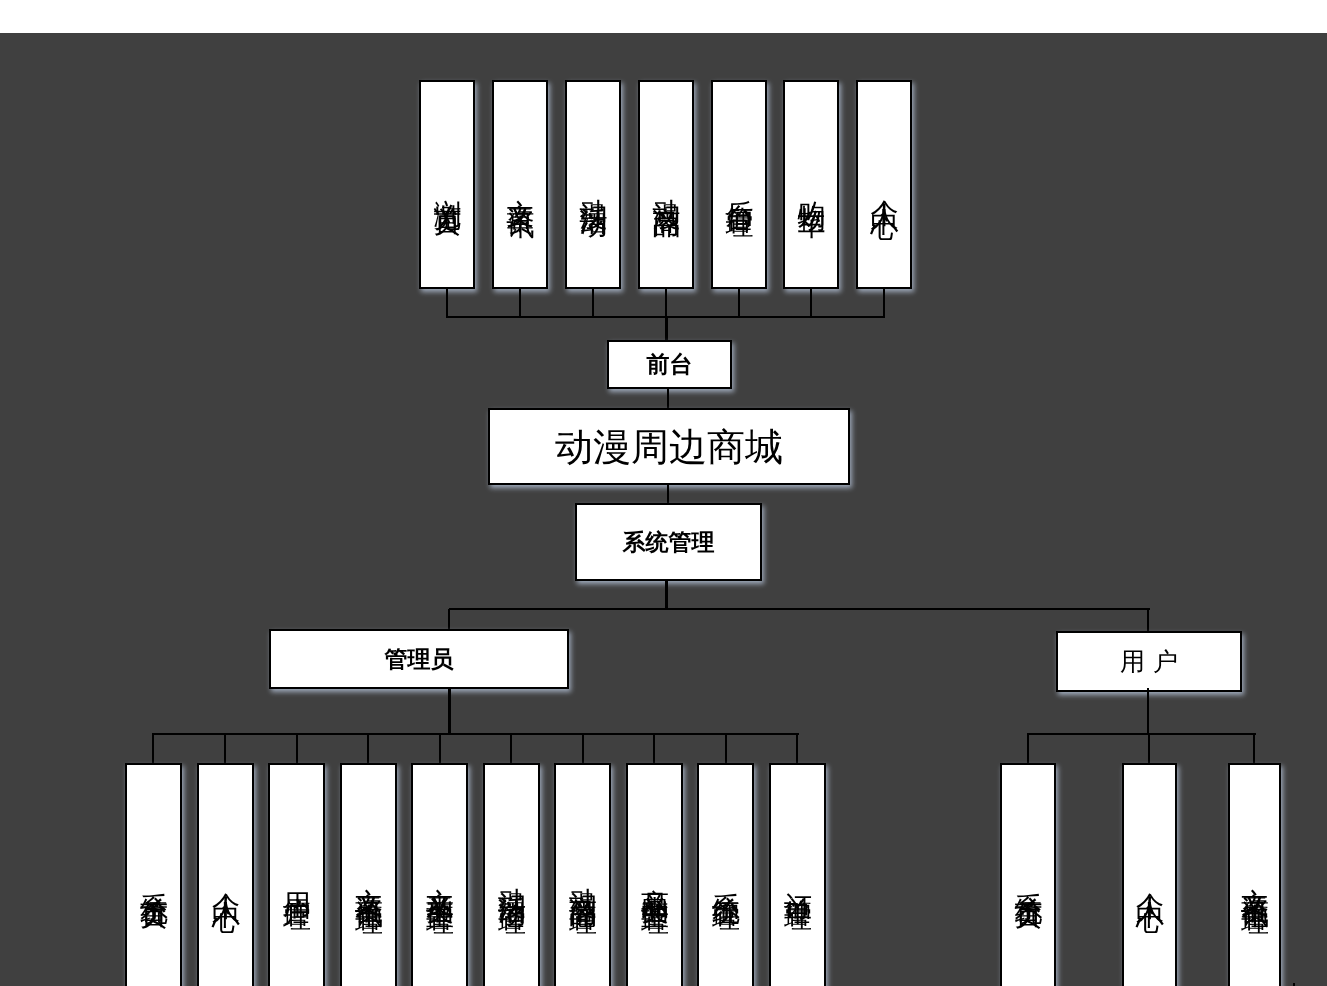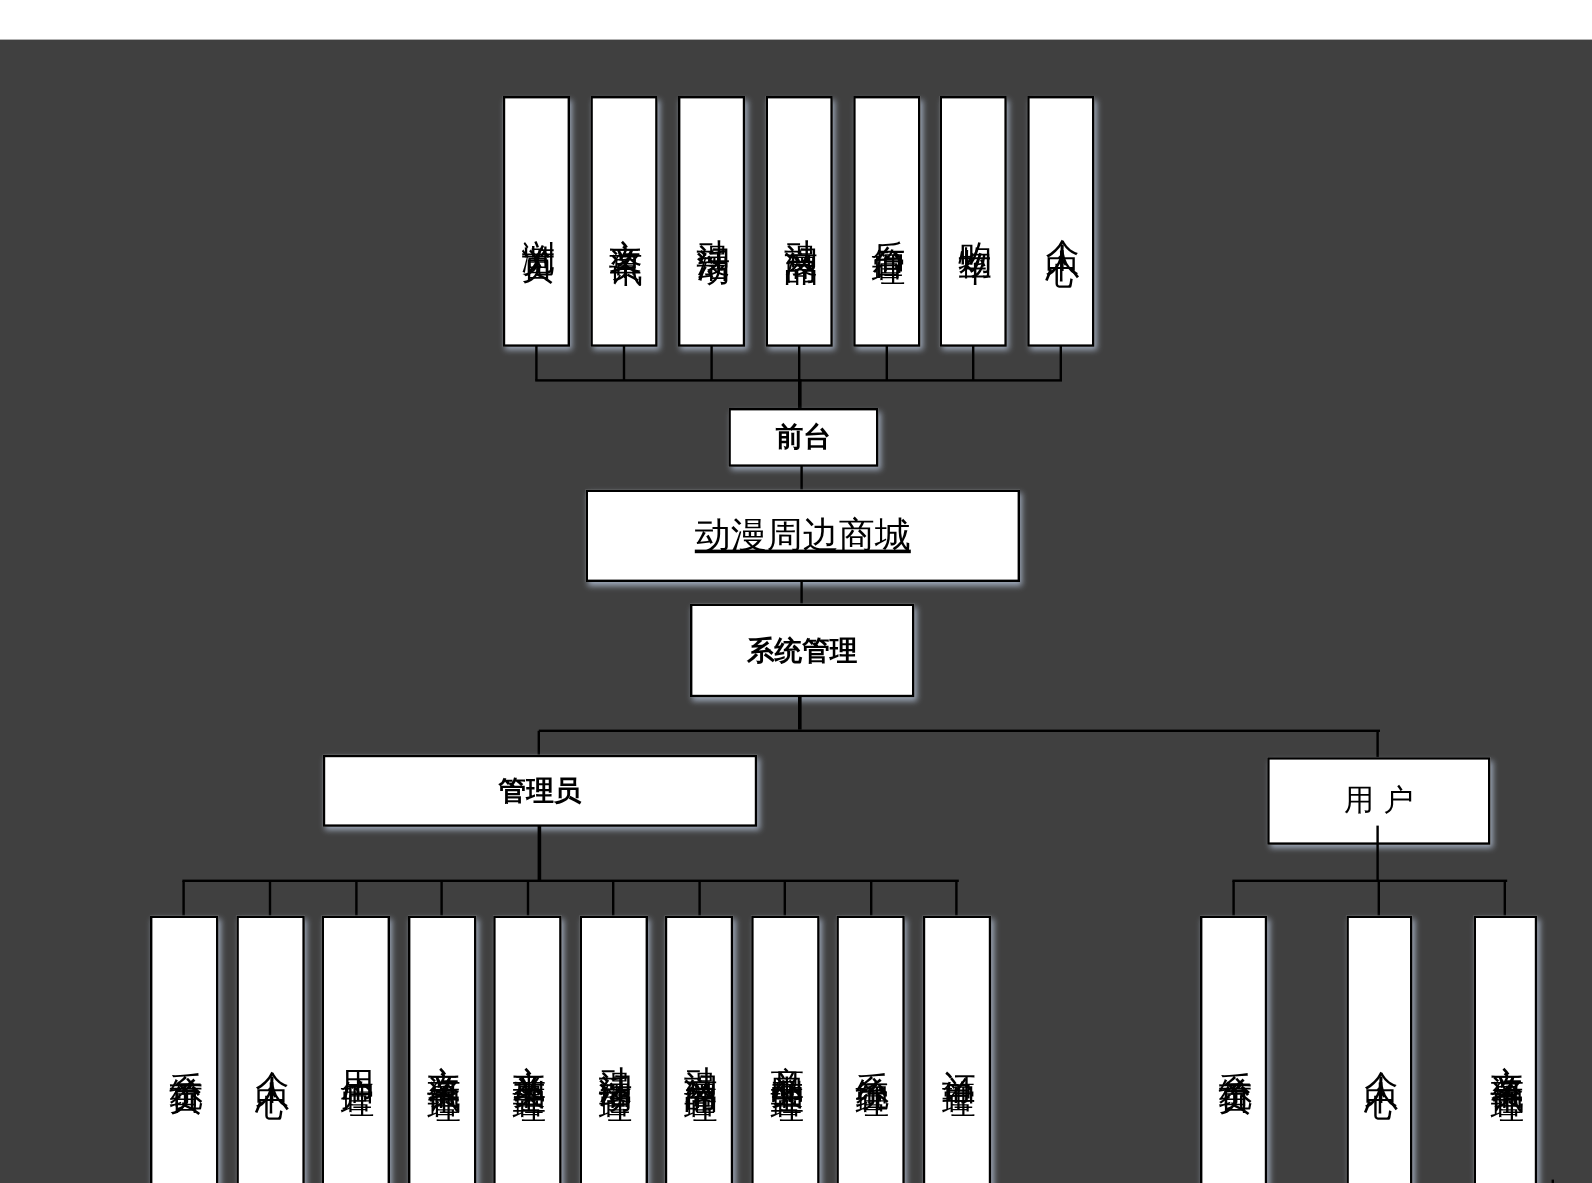--- a/index.html
+++ b/index.html
@@ -30,21 +30,21 @@
     letter-spacing: 4px;
     line-height: 1;
     white-space: nowrap;
   }
   .label-bold {
     font-family: "Liberation Sans", "DejaVu Sans", sans-serif;
     font-weight: 700;
     font-size: 23px;
     line-height: 1;
   }
-  .label-root { font-size: 30px; line-height: 1; text-decoration: underline; }
+  .label-root { font-size: 38px; line-height: 1; }
   .label-user { font-size: 25px; line-height: 1; letter-spacing: 8px; text-indent: 8px; }
   .line {
     position: absolute;
     background: #000000;
   }
 </style>
 </head>
 <body>
 
 <div class="canvas">
@@ -95,25 +95,25 @@
 
   <div class="box" style="left:575px; top:470px; width:187px; height:78px;">
     <span class="label-bold">系统管理</span>
   </div>
 
   <div class="line" style="left:665px; top:547px; width:3px; height:28px;"></div>
   <div class="line" style="left:449px; top:575px; width:701px; height:2px;"></div>
   <div class="line" style="left:448px; top:576px; width:2px; height:21px;"></div>
   <div class="line" style="left:1147px; top:576px; width:2px; height:23px;"></div>
 
-  <div class="box" style="left:269px; top:596px; width:362px; height:60px;">
+  <div class="box" style="left:269px; top:596px; width:300px; height:60px;">
     <span class="label-bold">管理员</span>
   </div>
 
-  <div class="box" style="left:1056px; top:598px; width:186px; height:73px;">
+  <div class="box" style="left:1056px; top:598px; width:186px; height:61px;">
     <span class="label-user">用户</span>
   </div>
 
   <div class="line" style="left:448px; top:655px; width:3px; height:46px;"></div>
   <div class="line" style="left:152px; top:700px; width:647px; height:2px;"></div>
   <div class="line" style="left:152px; top:701px; width:2px; height:30px;"></div>
   <div class="line" style="left:224px; top:701px; width:2px; height:30px;"></div>
   <div class="line" style="left:296px; top:701px; width:2px; height:30px;"></div>
   <div class="line" style="left:367px; top:701px; width:2px; height:30px;"></div>
   <div class="line" style="left:439px; top:701px; width:2px; height:30px;"></div>

